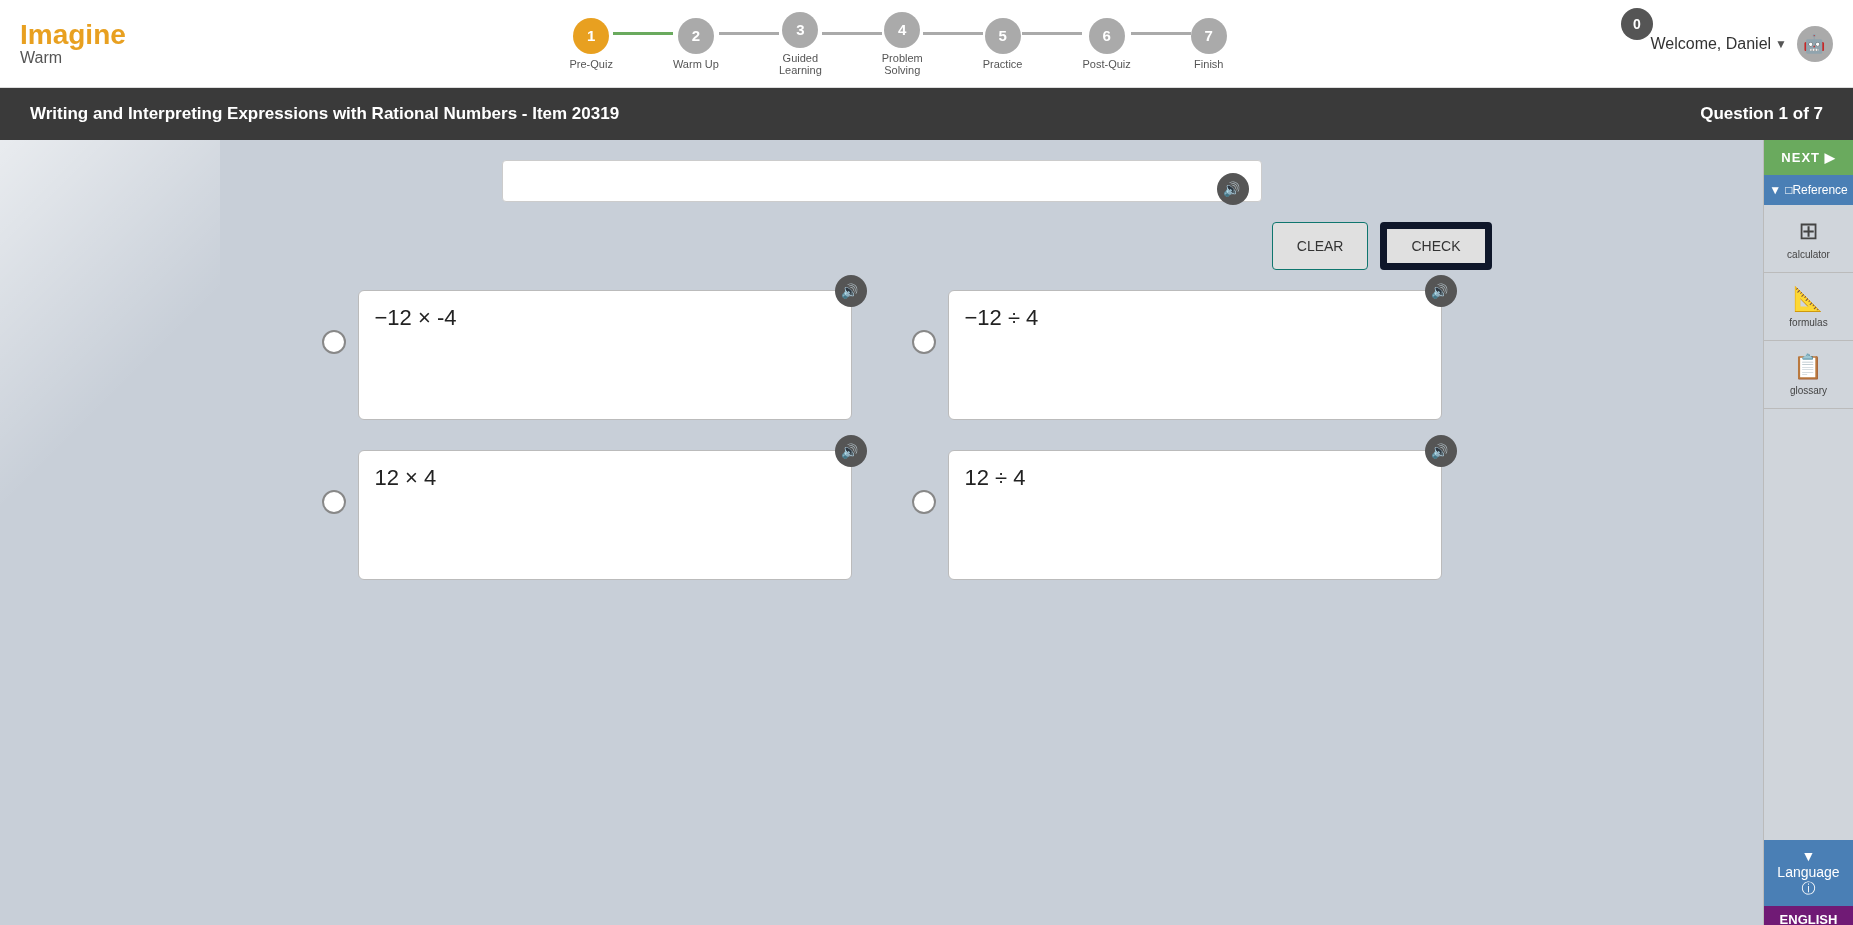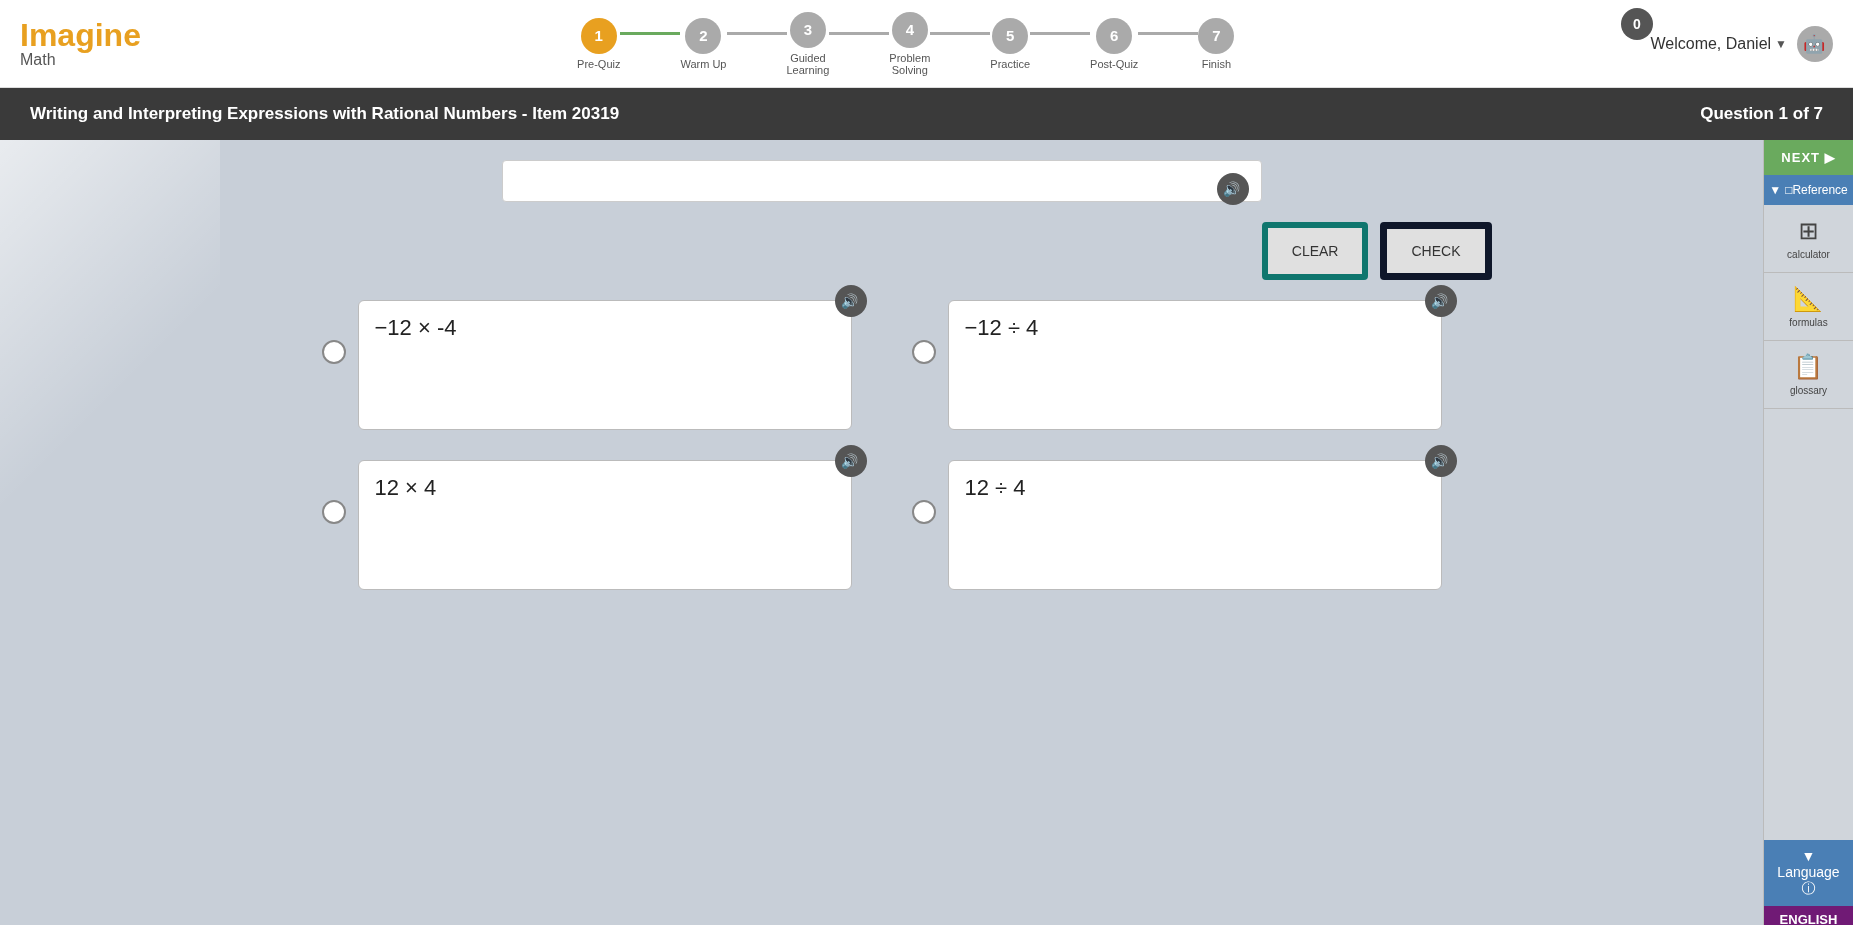--- a/index.html
+++ b/index.html
@@ -24,21 +24,21 @@
     }
 
     .logo-area {
       display: flex;
       flex-direction: column;
       margin-right: 40px;
     }
 
     .logo-imagine {
       color: #e8a020;
-      font-size: 32px;
+      font-size: 28px;
       font-weight: bold;
       line-height: 1;
     }
 
     .logo-math {
       color: #555;
       font-size: 16px;
     }
 
     
@@ -210,21 +210,21 @@
       display: flex;
       justify-content: flex-end;
       gap: 12px;
       max-width: 1300px;
       margin: 0 auto 20px auto;
       padding-right: 40px;
     }
 
     .btn-clear {
       background: #e0e0e0;
-      border: 6px solid #0f766e;
+      border: 1px solid #0f766e;
       border-radius: 4px;
       padding: 15px 24px;
       font-size: 14px;
       cursor: pointer;
       color: #333;
     }
 
     .btn-check {
       background: #e0e0e0;
       border: 7px solid #0f172a;
@@ -393,21 +393,21 @@
       pointer-events: none;
       z-index: 0;
     }
   </style>
 </head>
 <body>
 
 <div class="header">
   <div class="logo-area">
     <span class="logo-imagine">Imagine</span>
-    <span class="logo-math">Math</span>
+    <span class="logo-math">Warm</span>
   </div>
 
   <div class="progress-bar">
 
     <div class="step-container">
       <div class="step-circle active">1</div>
       <div class="step-label">Pre-Quiz</div>
     </div>
     <div class="step-line done"></div>
     <div class="step-container">

